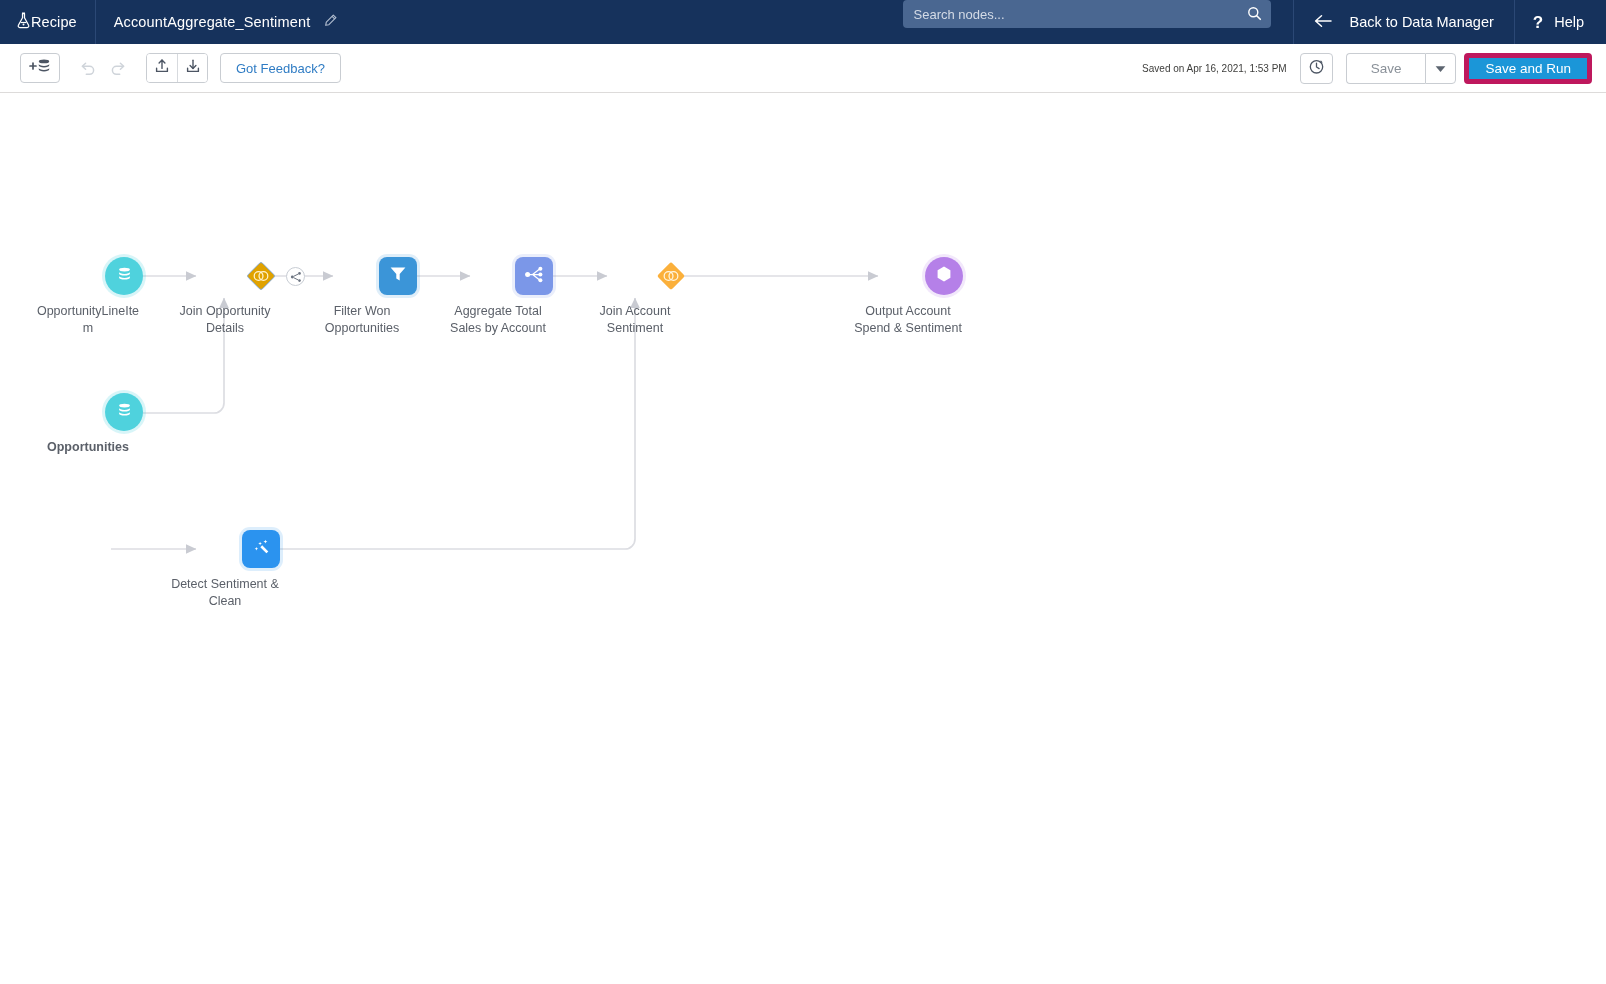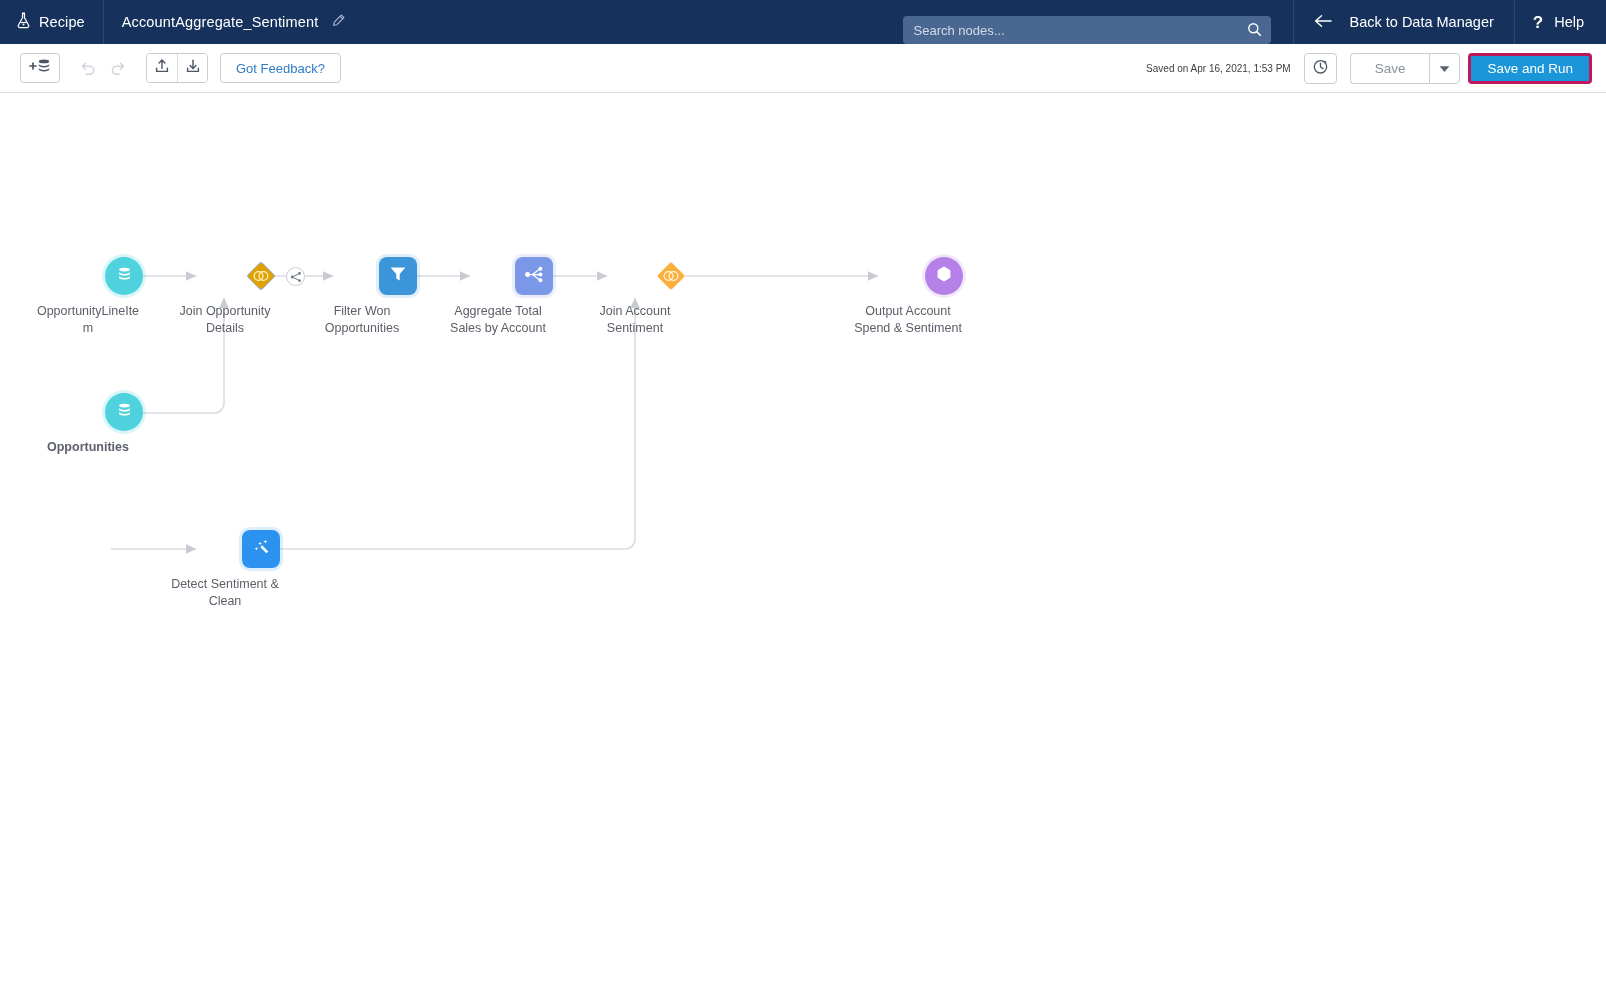--- a/index.html
+++ b/index.html
@@ -15,41 +15,41 @@
   .header {
     position: relative;
     height: 44px;
     background: #16325c;
     display: flex;
     align-items: center;
     color: #ffffff;
   }
   .hdr-brand {
     display: flex; align-items: center;
-    gap: 8px;
+    gap: 0;
     height: 44px;
     padding: 0 18px 0 16px;
     border-right: 1px solid #2b4875;
     font-size: 14.5px;
     letter-spacing: .1px;
   }
   .beaker-ico { display: block; }
   .hdr-title {
     display: flex; align-items: center;
     gap: 14px;
     padding-left: 18px;
     font-size: 14.5px;
     color: #ffffff;
     letter-spacing: .15px;
   }
   .pencil-ico { opacity: .85; }
 
   .hdr-right {
     margin-left: auto;
-    display: flex; align-items: flex-end;
+    display: flex; align-items: flex-start;
     height: 44px;
   }
   .search-wrap {
     position: relative;
     width: 368px;
     margin-right: 22px;
   }
   .search-input {
     width: 100%;
     height: 28px;
@@ -171,21 +171,21 @@
     height: 31px; width: 31px;
     border: 1px solid #c9cdd2;
     border-radius: 0 4px 4px 0;
     background: #fff;
     display: flex; align-items: center; justify-content: center;
     cursor: pointer;
   }
   .run-btn {
     height: 31px;
     background: #1b96d8;
-    border: 3px solid #be185d;
+    border: 5px solid #be185d;
     border-radius: 4px;
     color: #fff;
     font-size: 13.5px;
     font-family: "Liberation Sans", sans-serif;
     padding: 0 16px;
     margin-left: 8px;
     cursor: pointer;
   }
 
   

